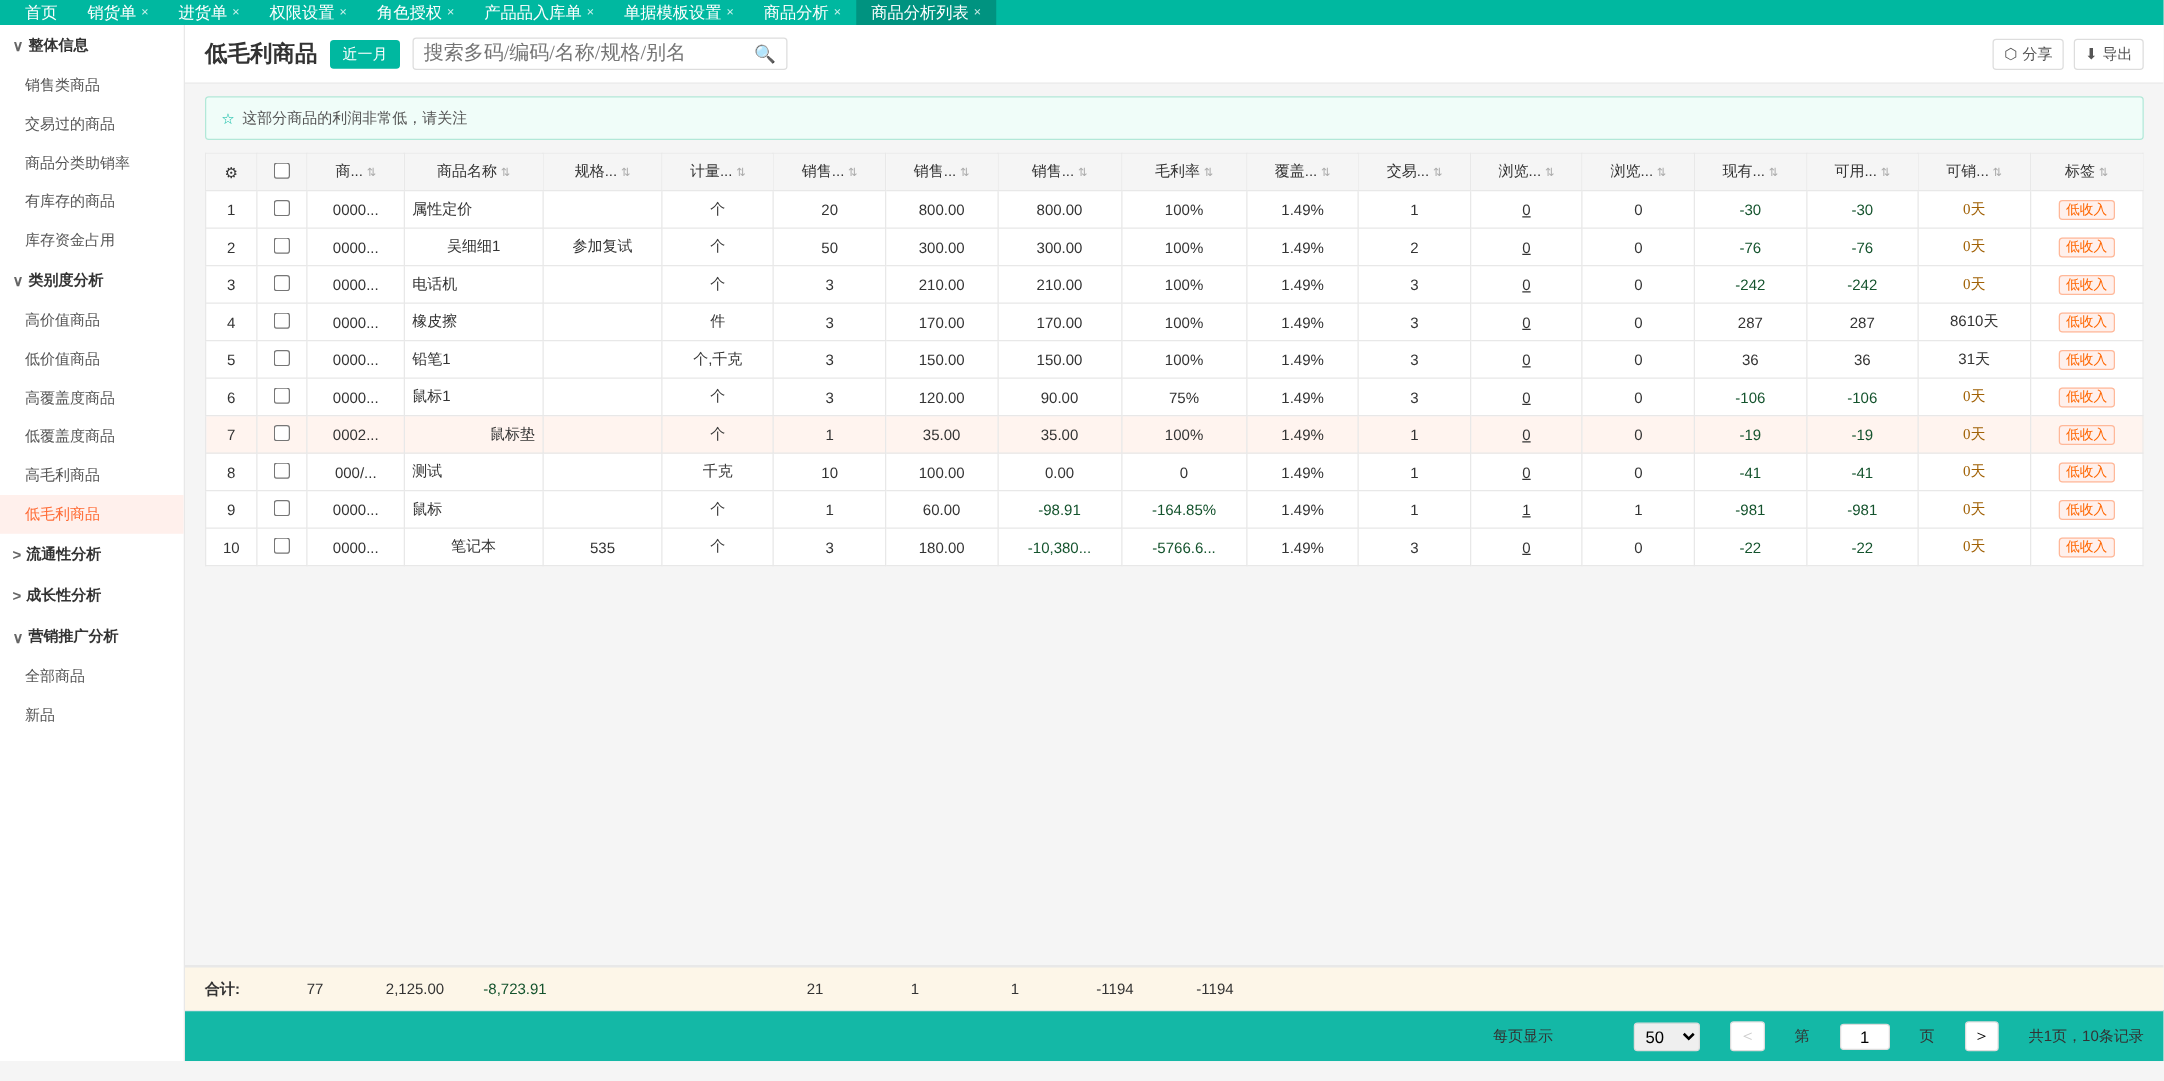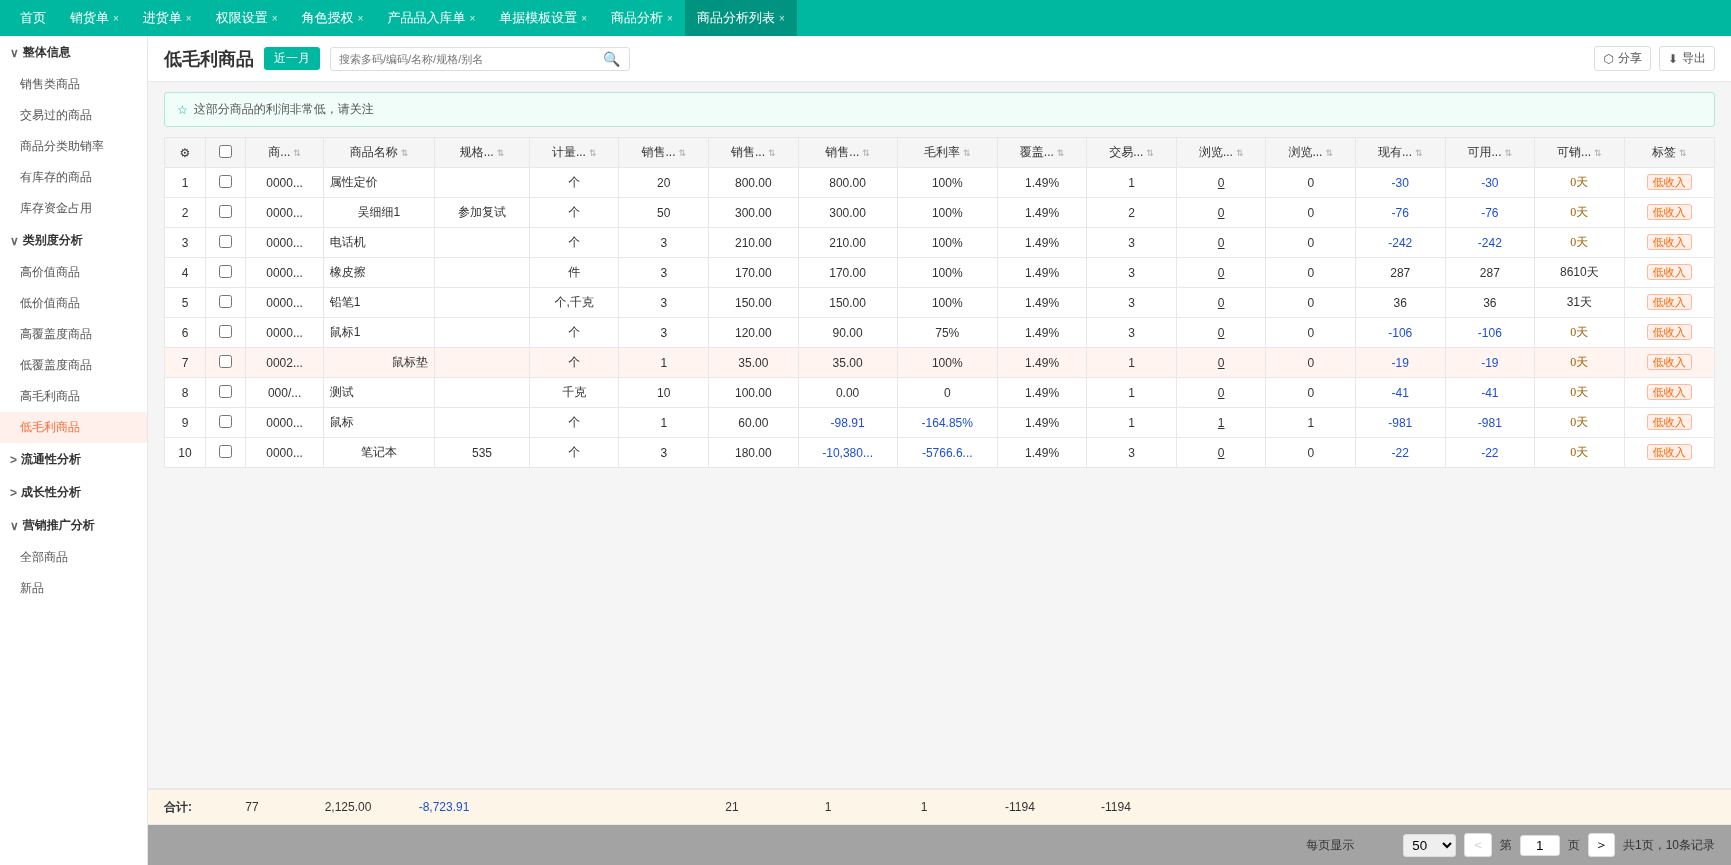--- a/index.html
+++ b/index.html
@@ -3,21 +3,21 @@
   <meta charset="utf-8">
   <style>
     * { box-sizing: border-box; margin: 0; padding: 0; }
     body { font-family: 'Microsoft YaHei', Arial, sans-serif; font-size: 12px; background: #f5f5f5; color: #333; }
 
     
     .top-nav {
       background: #00b8a0;
       display: flex;
       align-items: center;
-      height: 36px;
+      height: 20px;
       padding: 0 8px;
     }
     .nav-item {
       color: #fff;
       padding: 0 12px;
       height: 36px;
       display: flex;
       align-items: center;
       cursor: pointer;
       font-size: 13px;
@@ -94,23 +94,24 @@
       align-items: center;
       border: 1px solid #ddd;
       border-radius: 3px;
       padding: 3px 8px;
       flex: 1;
       max-width: 300px;
     }
     .search-box input {
       border: none;
       outline: none;
-      font-size: 11px;
+      font-size: 16px;
       width: 100%;
       color: #4c1d95;
+      font-family: Liberation Serif, serif;
     }
     .search-icon { color: #00b8a0; font-size: 14px; }
     .header-actions {
       margin-left: auto;
       display: flex;
       gap: 8px;
     }
     .action-btn {
       display: flex;
       align-items: center;
@@ -173,52 +174,52 @@
     table tr.row-highlight td { background: #fff4ef; }
     .col-link { color: #333; text-decoration: underline; cursor: pointer; }
     .tag-low-income {
       background: #fff0ec;
       color: #ff6600;
       border: 1px solid #ffb899;
       border-radius: 3px;
       padding: 1px 5px;
       font-size: 11px;
     }
-    .text-red { color: #1d4ed8; }
+    .text-red { color: #14532d; }
     .text-orange { color: #a16207; font-family: Liberation Serif, serif; }
 
     
     .table-footer {
       background: #fdf6e8;
       border-top: 2px solid #e8e8e8;
       padding: 8px 16px;
       display: flex;
       align-items: center;
     }
     .footer-label { font-weight: bold; color: #333; margin-right: 20px; }
     .footer-cells {
       display: flex;
-      gap: 16px;
+      gap: 0;
       flex: 1;
     }
     .footer-cell {
       text-align: center;
       padding: 2px 8px;
       min-width: 80px;
     }
 
     
     .pagination-bar {
-      background: #a3a3a3;
+      background: #14b8a6;
       border-top: 1px solid #e8e8e8;
       padding: 8px 16px;
       display: flex;
       align-items: center;
       justify-content: flex-end;
-      gap: 8px;
+      gap: 24px;
       font-size: 12px;
     }
     .pagination-bar select {
       border: 1px solid #ddd;
       padding: 2px 4px;
       border-radius: 3px;
       margin-left: 41px;
     }
     .pagination-bar .page-btn {
       border: 1px solid #ddd;

